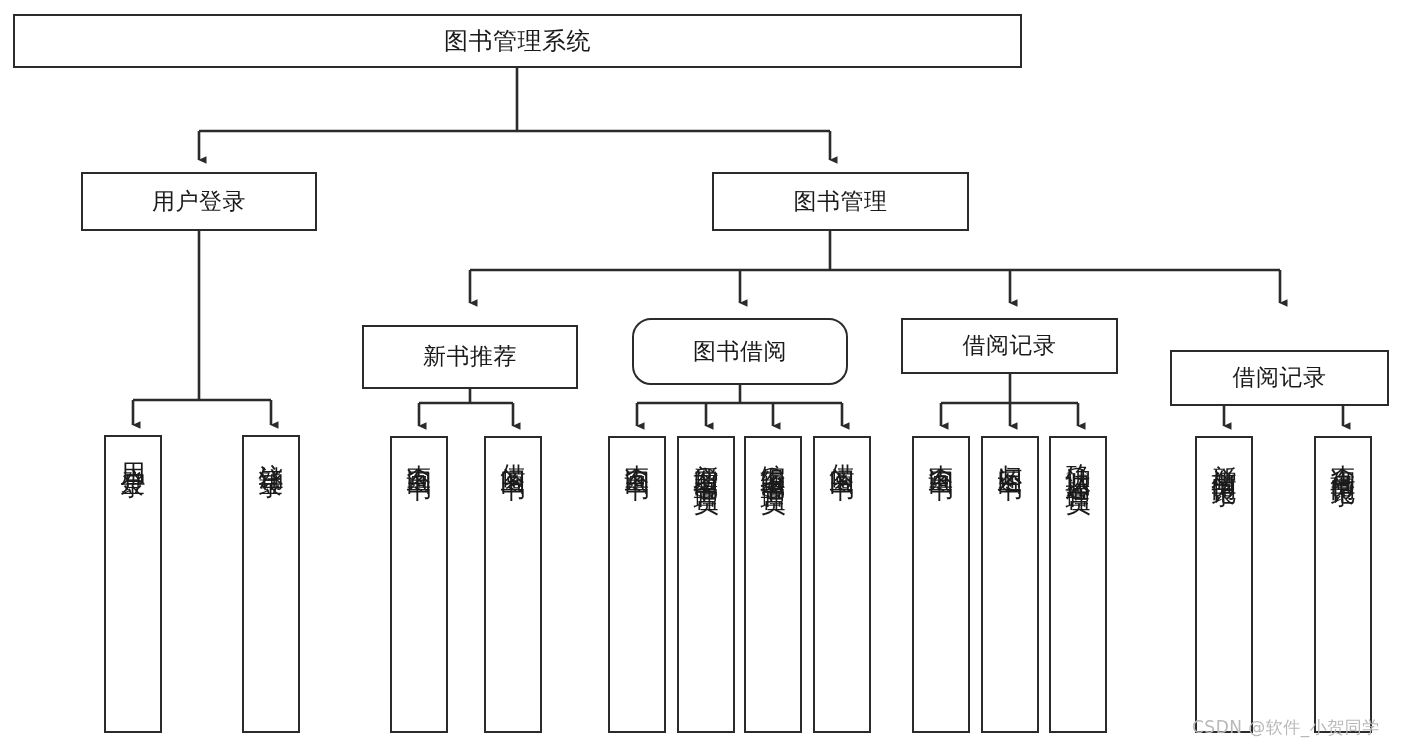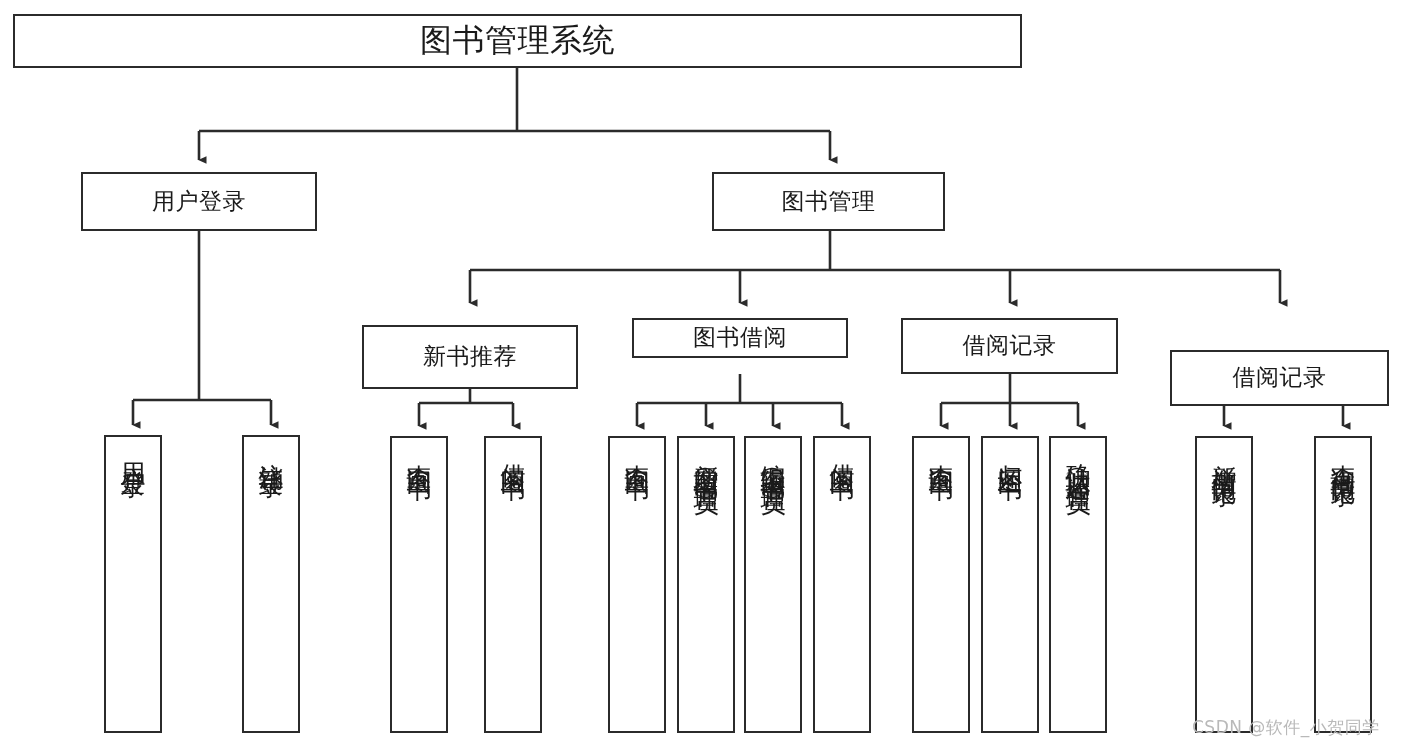--- a/index.html
+++ b/index.html
@@ -42,21 +42,21 @@
     text-align: center;
     line-height: 1.18;
     letter-spacing: 0.5px;
   }
   
   .node.horiz .label {
     font-size: 23px;
     white-space: nowrap;
   }
   .node.root .label {
-    font-size: 32px;
+    font-size: 24px;
   }
   
   .node.vert {
     align-items: flex-start;
     justify-content: center;
     padding-top: 6px;
   }
   .node.vert .label {
     writing-mode: vertical-rl;
     text-orientation: upright;
@@ -131,28 +131,28 @@
     </g>
   </svg>
 
   <div class="node horiz root" style="left:13px; top:14px; width:1009px; height:54px;">
     <span class="label">图书管理系统</span>
   </div>
 
   <div class="node horiz" style="left:81px; top:172px; width:236px; height:59px;">
     <span class="label">用户登录</span>
   </div>
-  <div class="node horiz" style="left:712px; top:172px; width:233px; height:59px;">
+  <div class="node horiz" style="left:712px; top:172px; width:257px; height:59px;">
     <span class="label">图书管理</span>
   </div>
 
   <div class="node horiz" style="left:362px; top:325px; width:216px; height:64px;">
     <span class="label">新书推荐</span>
   </div>
-  <div class="node horiz" style="left:632px; top:318px; width:216px; height:40px;">
+  <div class="node horiz" style="left:632px; top:318px; width:216px; height:67px;border-radius:19px;">
     <span class="label">图书借阅</span>
   </div>
   <div class="node horiz" style="left:901px; top:318px; width:217px; height:56px;">
     <span class="label">借阅记录</span>
   </div>
   <div class="node horiz" style="left:1170px; top:318px; width:219px; height:56px;margin-top:32px;">
     <span class="label">借阅记录</span>
   </div>
 
   <div class="node vert" style="left:104px; top:435px; width:58px; height:298px;">

